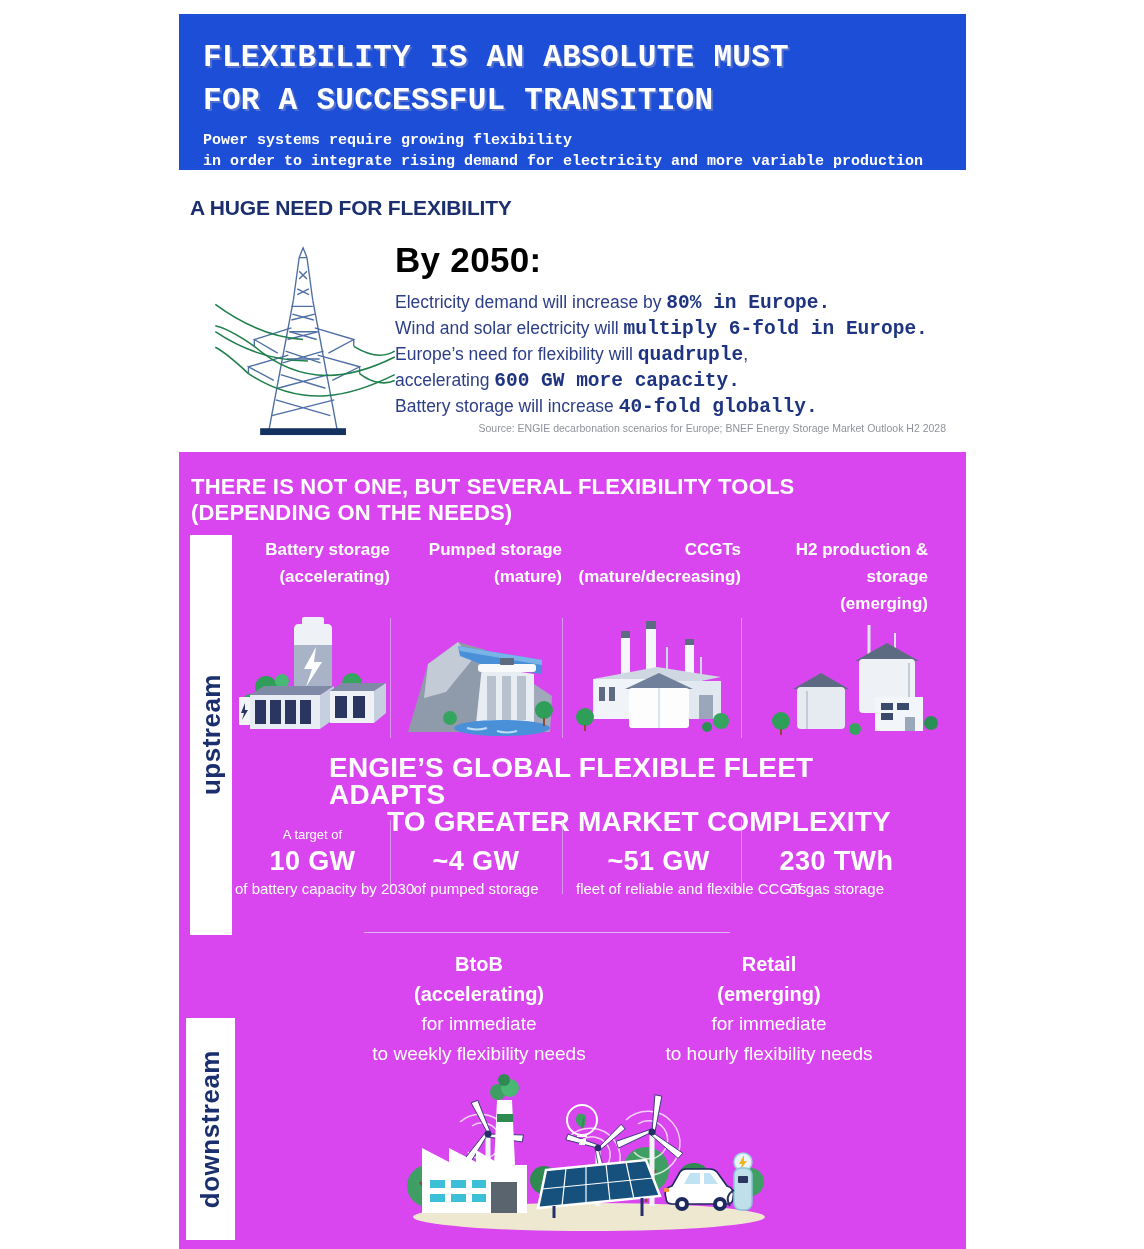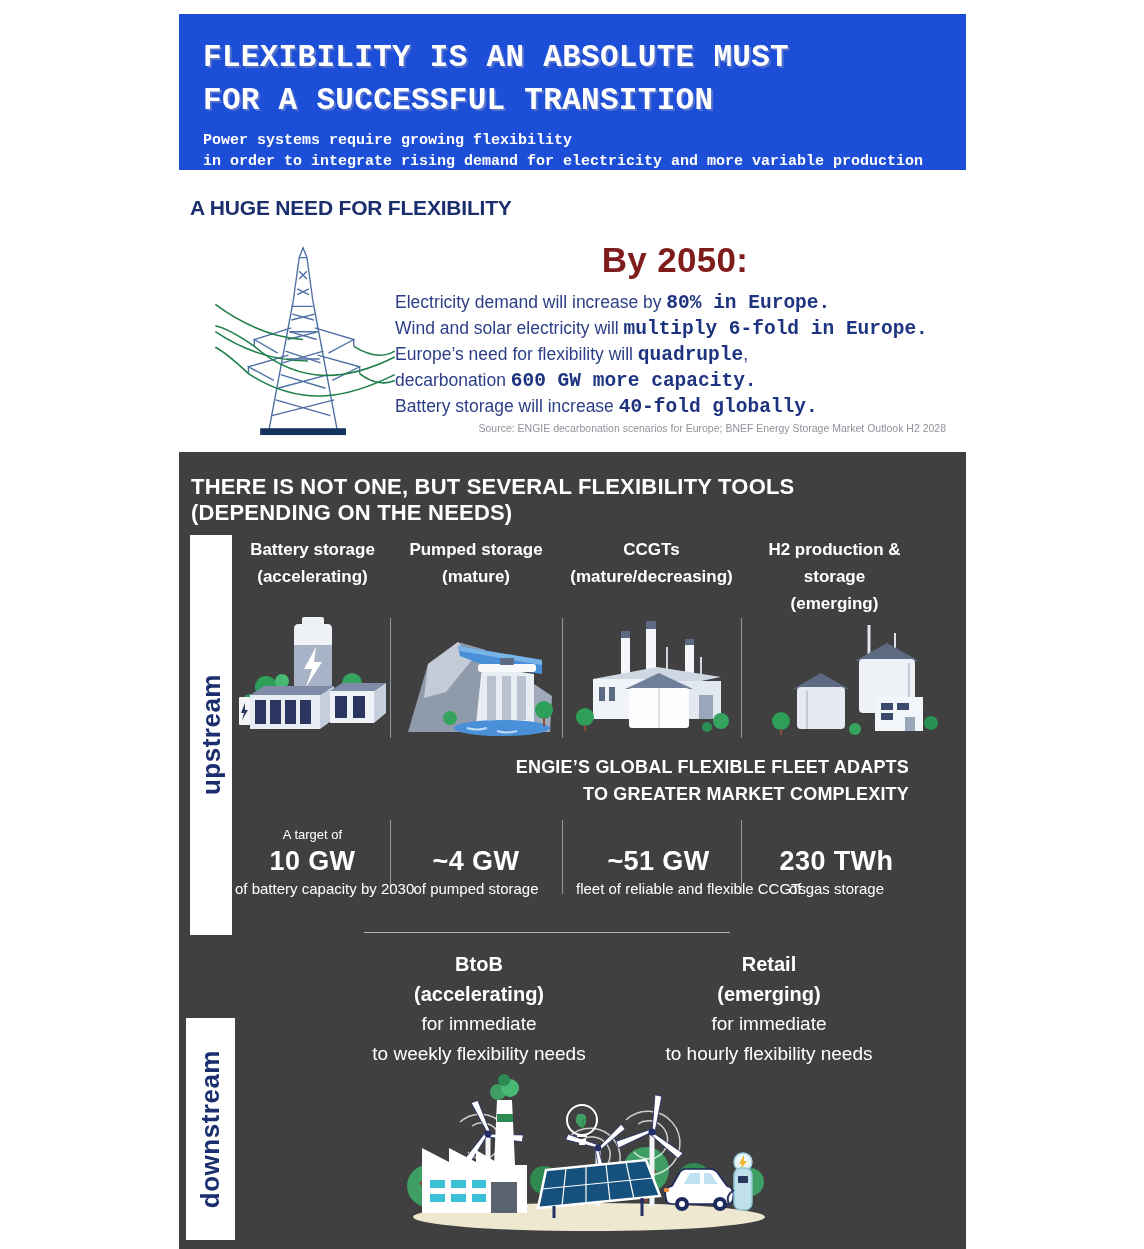--- a/index.html
+++ b/index.html
@@ -10,44 +10,44 @@
   .header-block { position:absolute; left:179px; top:14px; width:787px; height:156px; background:#1d4ed8; color:#fff;font-family:Liberation Mono, monospace; }
   .header-title { position:absolute; left:24px; top:22px; font-size:31px; font-weight:800; letter-spacing:0.3px; line-height:43px;
                   text-shadow:2px 2px 0 rgba(150,158,190,0.45); }
   .header-subtitle { position:absolute; left:24px; top:116px; font-size:15px; font-weight:700; line-height:21px; }
 
   
   .need-section { position:absolute; left:179px; top:184px; width:787px; height:328px; background:#fff; }
   .need-heading { position:absolute; left:11px; top:12px; font-size:21px; font-weight:800; color:#1b2f6e; letter-spacing:-0.2px; }
   .tower-wrap { position:absolute; left:34px; top:58px; width:185px; height:195px; }
   .by2050 { position:absolute; left:216px; top:56px; width:560px; }
-  .by2050-title { font-size:35px; font-weight:800; color:#7f1d1d; margin-bottom:10px; letter-spacing:0.3px;text-align:center; }
+  .by2050-title { font-size:35px; font-weight:800; color:#000000; margin-bottom:10px; letter-spacing:0.3px; }
   .fact-line { font-size:17.5px; color:#2c3e86; line-height:25px; white-space:nowrap; }
   .fact-line b { font-size:19.5px; font-weight:800; color:#1e3480;font-family:Liberation Mono, monospace; }
   .source-line { position:absolute; right:20px; top:238px; font-size:10.5px; color:#8e939a; }
 
   
-  .main-block { position:absolute; left:179px; top:452px; width:787px; height:797px; background:#404040; color:#fff; overflow:hidden; }
+  .main-block { position:absolute; left:179px; top:452px; width:787px; height:797px; background:#d946ef; color:#fff; overflow:hidden; }
   .tools-heading { position:absolute; left:12px; top:22px; font-size:22px; font-weight:800; line-height:26px; letter-spacing:0.2px; }
 
   .v-bar { position:absolute; background:#ffffff; display:flex; align-items:center; justify-content:center; }
   .upstream-bar { left:11px; top:83px; width:42px; height:400px; }
   .downstream-bar { left:7px; top:566px; width:49px; height:222px; }
   .v-label { writing-mode:vertical-rl; transform:rotate(180deg); font-size:26px; font-weight:800; color:#1b2f6e; letter-spacing:0.5px; }
 
   .tool-grid, .illus-row, .stats-row { position:absolute; left:56px; width:731px; display:flex; }
   .tool-grid { top:84px; }
   .col-1 { width:155px; } .col-2 { width:172px; } .col-3 { width:179px; } .col-4 { width:225px; }
-  .tool-cell { text-align:center; font-weight:800; font-size:17px; line-height:27px; }
+  .tool-cell { text-align:right; font-weight:800; font-size:17px; line-height:27px; }
   .tool-cell.col-4 { padding-right:38px; }
   .illus-row { top:142px; height:148px; }
   .illus-cell { display:flex; align-items:flex-end; justify-content:center; }
   .divider-v { position:absolute; width:1px; background:rgba(212,218,234,0.55); }
 
-  .fleet-heading { position:absolute; left:150px; top:302px; width:580px; font-size:18px; font-weight:800; line-height:27px; text-align:right; letter-spacing:0.2px; }
+  .fleet-heading { position:absolute; left:150px; top:302px; width:580px; font-size:28px; font-weight:800; line-height:27px; text-align:left; letter-spacing:0.2px; }
   .fleet-line2 { padding-left:58px; }
 
   .stats-row { top:372px; }
   .stat-cell { text-align:center; white-space:nowrap; }
   .stat-cell.col-3 { padding-left:14px; }
   .stat-cell.col-4 { padding-right:34px; }
   .stat-pre { font-size:13px; line-height:21px; min-height:21px; }
   .stat-value { font-size:27px; font-weight:800; line-height:33px; letter-spacing:0.4px; }
   .stat-post { font-size:15px; line-height:21px; }
 
@@ -103,21 +103,21 @@
         </g>
         <rect x="46" y="191" width="88" height="7" fill="#14325f"></rect>
       </svg>
     </div>
 
     <div class="by2050">
       <div class="by2050-title">By 2050:</div>
       <div class="fact-line"><span>Electricity demand will increase by </span><b>80% in Europe.</b><span></span></div>
       <div class="fact-line"><span>Wind and solar electricity will </span><b>multiply 6-fold in Europe.</b><span></span></div>
       <div class="fact-line"><span>Europe’s need for flexibility will </span><b>quadruple</b><span>,</span></div>
-      <div class="fact-line"><span>decarbonation </span><b>600 GW more capacity.</b><span></span></div>
+      <div class="fact-line"><span>accelerating </span><b>600 GW more capacity.</b><span></span></div>
       <div class="fact-line"><span>Battery storage will increase </span><b>40-fold globally.</b><span></span></div>
     </div>
 
     <div class="source-line">Source: ENGIE decarbonation scenarios for Europe; BNEF Energy Storage Market Outlook H2 2028</div>
   </div>
 
   <div class="main-block">
 
     <div class="tools-heading">
       <div>THERE IS NOT ONE, BUT SEVERAL FLEXIBILITY TOOLS</div>

